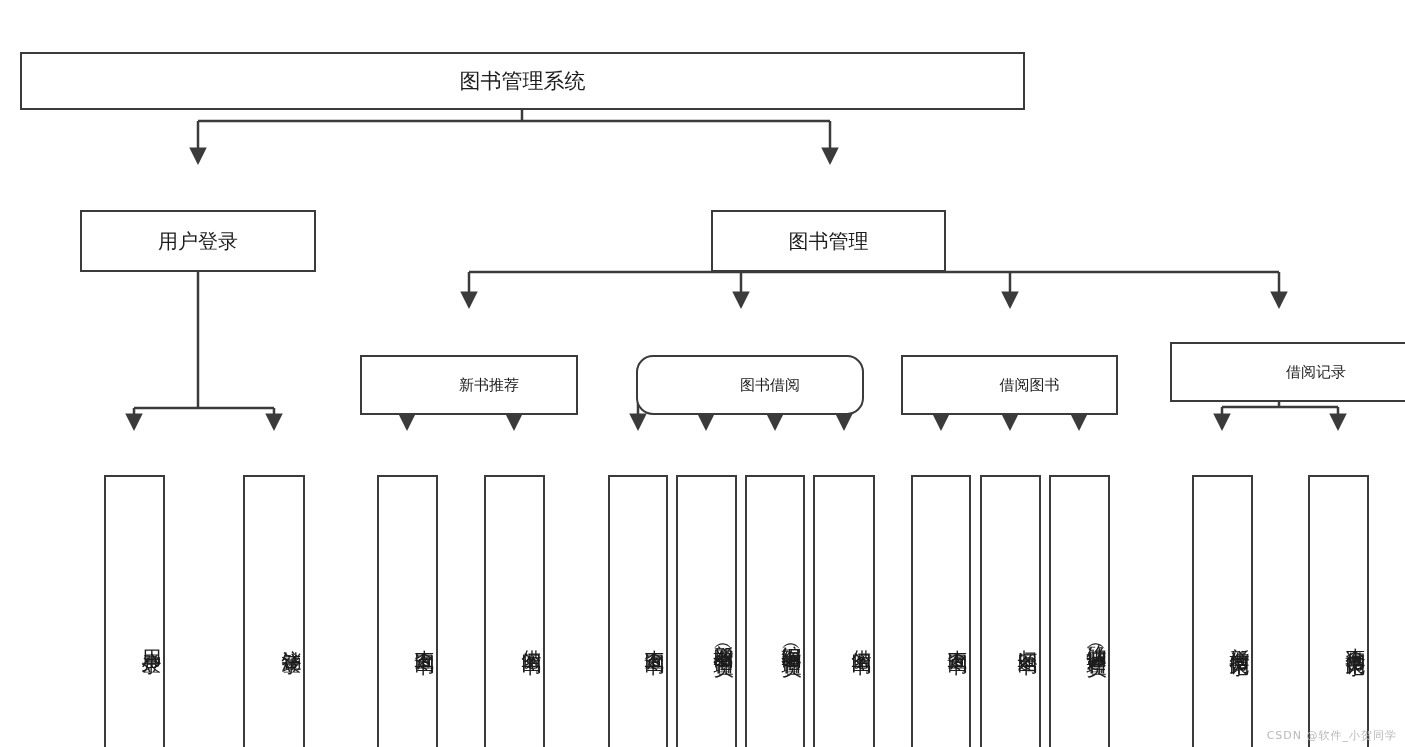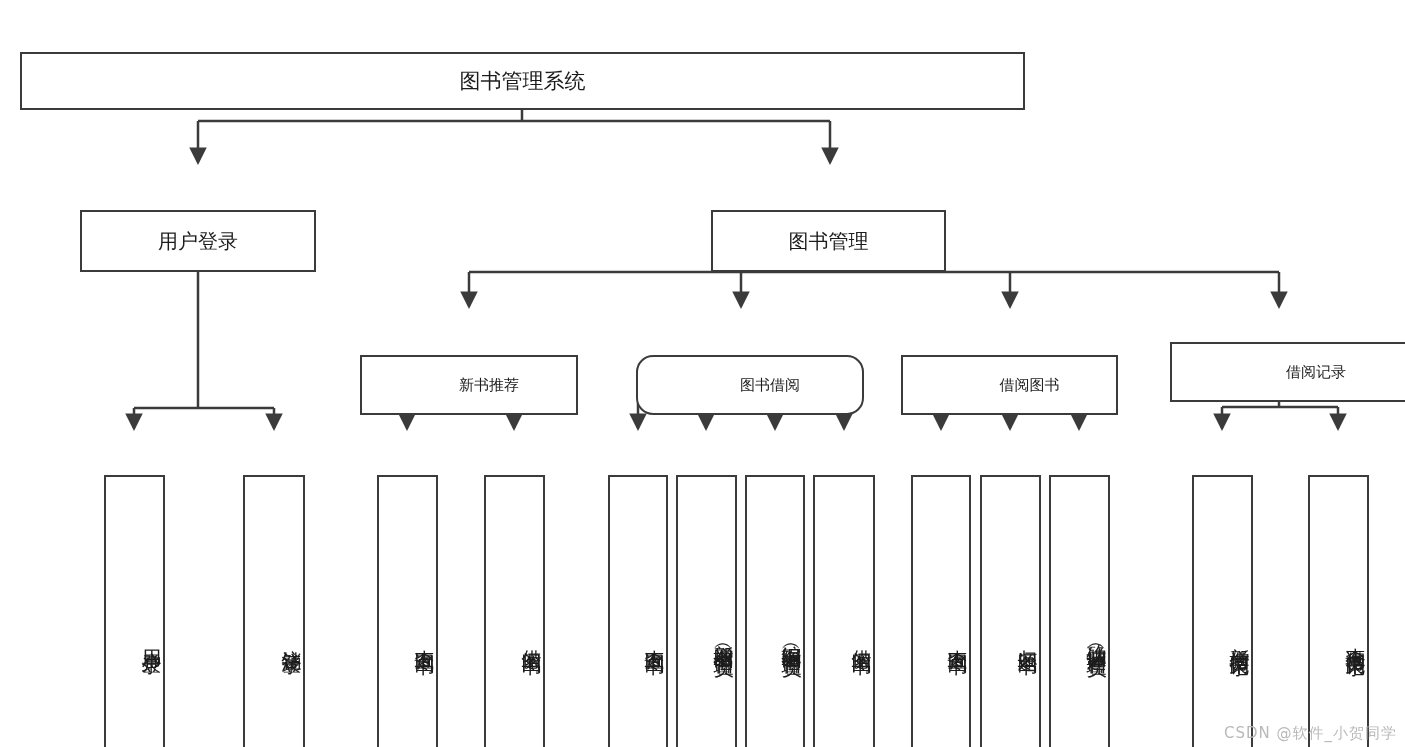--- a/index.html
+++ b/index.html
@@ -12,21 +12,21 @@
         justify-content:center;text-align:center;color:#1c1c1c;margin-top:40px;}
   .node.level0{font-size:21px;}
   .node.level1{font-size:20px;}
   .node.level2{font-size:15px;padding-left:40px;}
   .node.leaf{font-size:20px;line-height:1.18;
              writing-mode:vertical-rl;text-orientation:upright;
              letter-spacing:2px;padding-top:26px;
              align-items:flex-start;justify-content:center;}
   .node .lbl{display:block;}
   .node.leaf .lbl{writing-mode:vertical-rl;text-orientation:upright;}
-  #watermark{position:absolute;right:8px;bottom:4px;font-size:15px;
+  #watermark{position:absolute;right:8px;bottom:4px;font-size:11px;
              color:#b9b9b9;letter-spacing:1px;white-space:nowrap;
              pointer-events:none;}
 </style>
 </head>
 <body>
 
 <div id="canvas">
 
   <svg id="wires" viewBox="0 0 1405 747" xmlns="http://www.w3.org/2000/svg">
     <defs>

